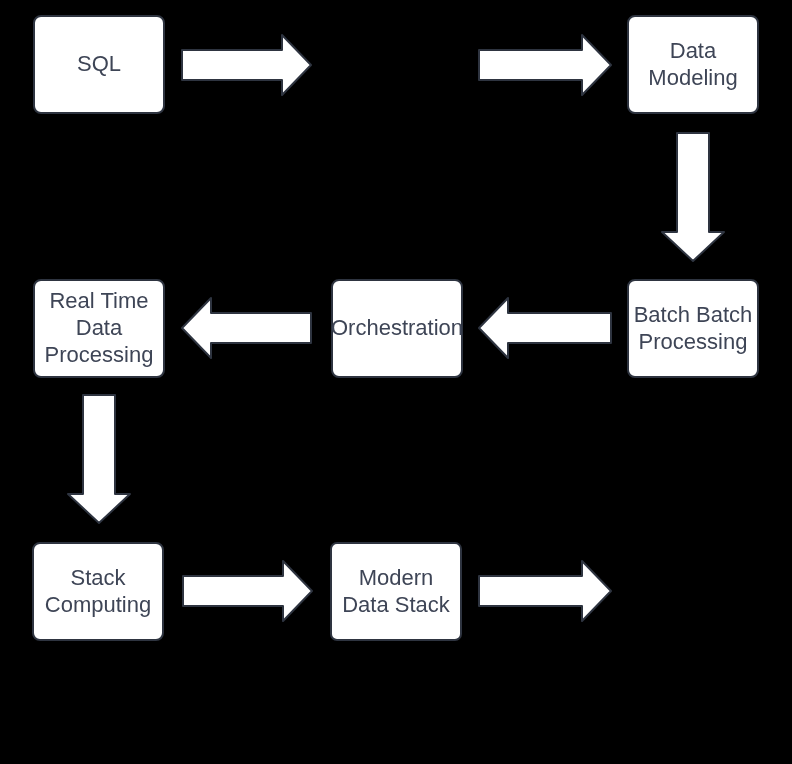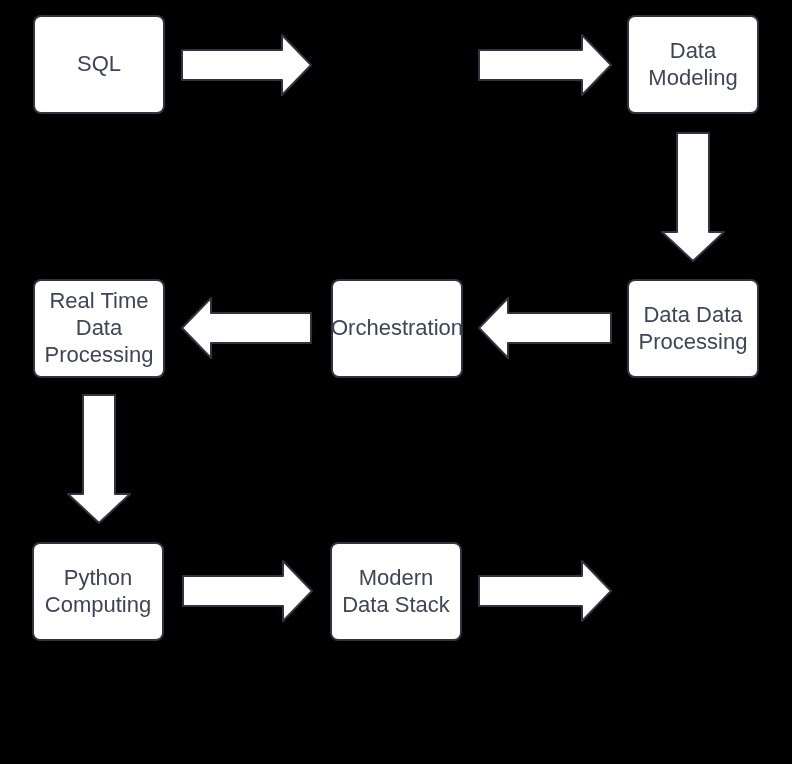--- a/index.html
+++ b/index.html
@@ -55,25 +55,25 @@
 
   <div class="node" style="left:33px; top:15px;">SQL</div>
 
 
   <div class="node" style="left:627px; top:15px;">Data Modeling</div>
 
   <div class="node" style="left:33px; top:279px;">Real Time Data Processing</div>
 
   <div class="node" style="left:331px; top:279px;">Orchestration</div>
 
-  <div class="node" style="left:627px; top:279px;">Data Data Processing</div>
+  <div class="node" style="left:627px; top:279px;">Batch Batch Processing</div>
 
-  <div class="node" style="left:32px; top:542px;">Python Computing</div>
+  <div class="node" style="left:32px; top:542px;">Stack Computing</div>
 
-  <div class="node" style="left:330px; top:542px;">Modern Data Stack</div>
+  <div class="node" style="left:330px; top:542px;border-radius:7px;">Modern Data Stack</div>
 
 
   <svg class="arrow" style="left:181px; top:34px;" width="131" height="62" viewBox="0 0 131 62" aria-hidden="true">
     <polygon points="1,16 101,16 101,1 130,31 101,61 101,46 1,46"></polygon>
   </svg>
 
   <svg class="arrow" style="left:478px; top:34px;" width="134" height="62" viewBox="0 0 134 62" aria-hidden="true">
     <polygon points="1,16 104,16 104,1 133,31 104,61 104,46 1,46"></polygon>
   </svg>
 

